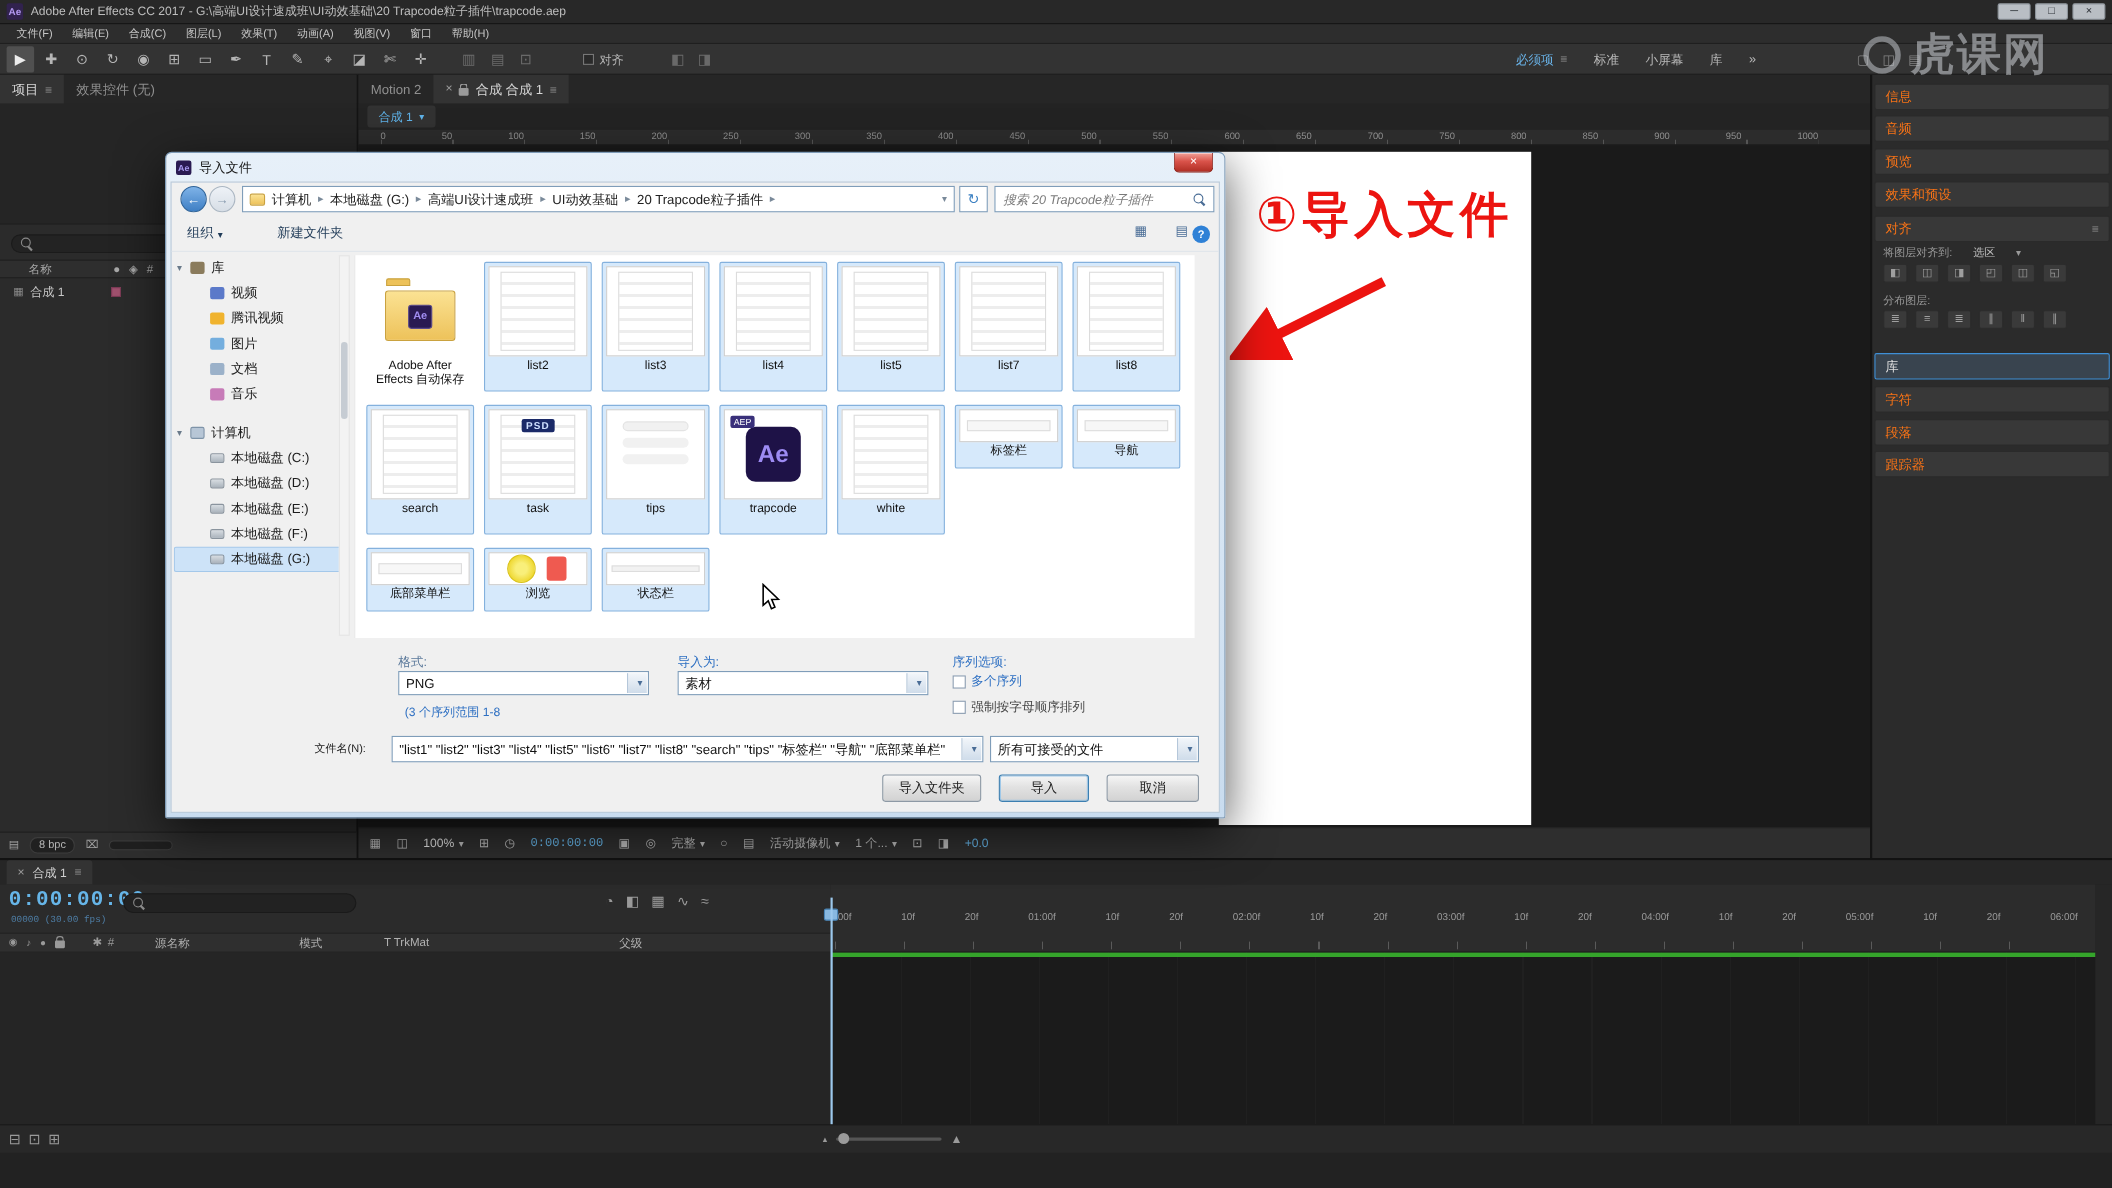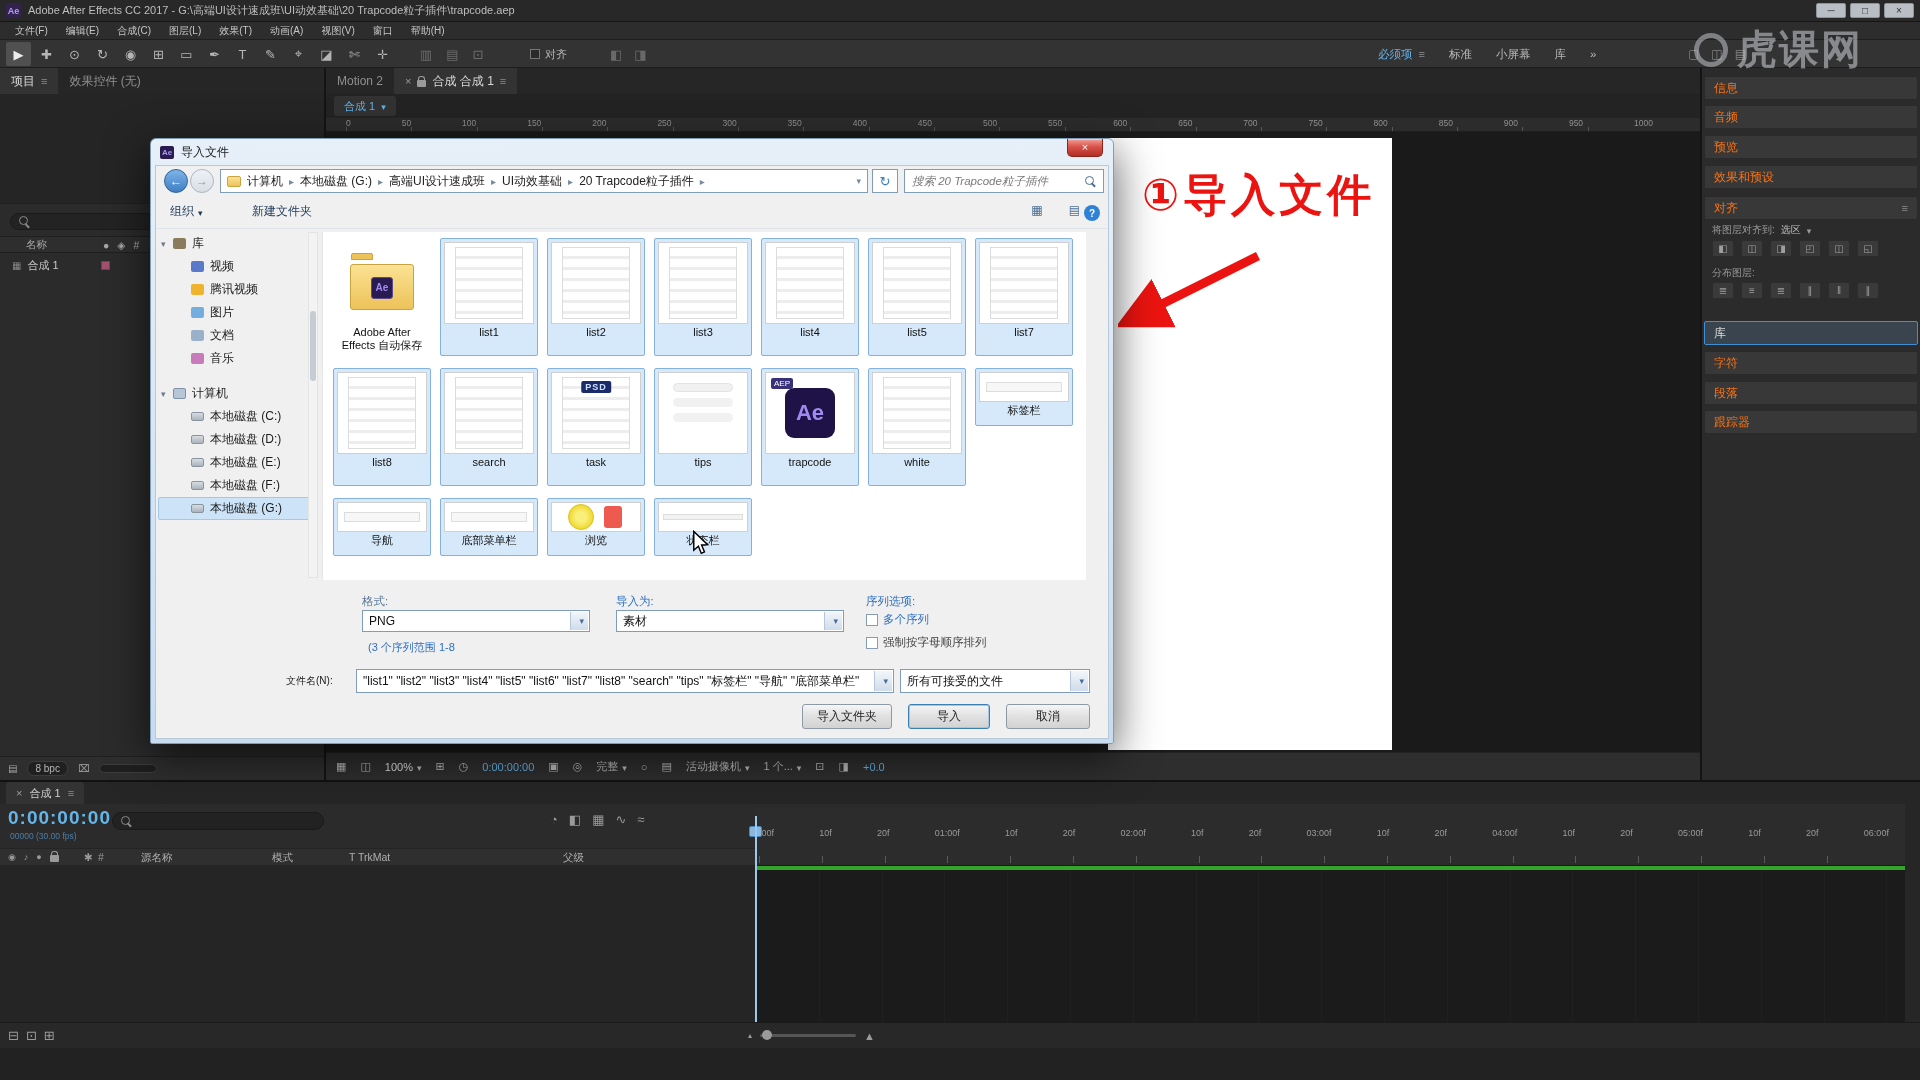--- a/index.html
+++ b/index.html
@@ -60,26 +60,26 @@
 .vtab{margin-left:8px;height:20px;background:#323232;color:#5fb2e8;font-size:11px;display:flex;align-items:center;gap:6px;padding:0 10px;border-radius:3px}
 .caret::after{content:"▾";font-size:9px}
 .cruler{position:relative;height:14px;background:#2c2c2c;border-bottom:1px solid #1e1e1e}
 .rlabels{position:absolute;left:20px;top:0;width:1307px;display:flex;justify-content:space-between;font-size:8.5px;color:#8f8f8f}
 .rticks{position:absolute;left:20px;bottom:0;width:1307px;height:4px;background:repeating-linear-gradient(to right,#555 0 1px,transparent 1px 65.35px)}
 .ccontent{position:relative;height:620px;background:#1a1a1a;overflow:hidden}
 .compwhite{position:absolute;left:782px;top:6px;width:284px;height:612px;background:#fff}
 .cfooter{position:absolute;left:0;bottom:0;width:100%;height:28px;background:#2e2e2e;border-top:1px solid #222;display:flex;align-items:center;gap:14px;padding:0 10px;font-size:11px;color:#b8b8b8;white-space:nowrap;overflow:hidden}
 .cfi{display:flex;align-items:center;gap:4px}
 .blue{color:#66b5e8}
-.mono{font-family:Liberation Sans, sans-serif}
+.mono{font-family:Liberation Mono, monospace}
 
 
 .rbar{position:absolute;left:2px;right:2px;height:24px;background:#383838;border:1px solid #2a2a2a;color:#f97316;font-size:12px;display:flex;align-items:center;padding:0 9px;border-radius:2px}
 .rbar.selected{border-color:#3f8fd6;background:#39444f;color:#dcdcdc}
-.rsub{position:absolute;left:10px;font-size:10px;color:#9a9a9a;display:flex;align-items:center;gap:6px}
+.rsub{position:absolute;left:10px;font-size:10px;color:#9a9a9a;display:flex;align-items:center;gap:19px}
 .aicons{position:absolute;left:10px;display:flex;gap:7px}
 .aicon{width:22px;height:17px;background:#3a3a3a;border:1px solid #2c2c2c;color:#9f9f9f;font-size:10px;display:flex;align-items:center;justify-content:center;border-radius:2px}
 
 
 .timeline{position:absolute;left:0;top:780px;width:1920px;height:300px;background:#222;border-top:2px solid #121212}
 .ttabs{position:absolute;left:0;top:0;width:100%;height:22px;background:#262626}
 .ttab{position:absolute;left:6px;top:0;height:22px;background:#333;display:flex;align-items:center;gap:7px;padding:0 10px;border-radius:3px 3px 0 0;font-size:11px;color:#d0d0d0}
 .tcontrols{position:absolute;left:0;top:22px;width:755px;height:44px;background:#2b2b2b}
 .bigtime{position:absolute;left:8px;top:3px;font-size:19px;font-weight:bold;color:#66b5e8;letter-spacing:1px}
 .frameinfo{position:absolute;left:10px;top:27px;font-size:8.5px;color:#4e7ea6}
@@ -617,26 +617,20 @@
       <div class="tscroll"></div>
       <div class="files">
 
           <div class="fitem t-folder plain tall">
             <div class="thumb">
               <div class="thumb-in"></div>
             </div>
             <div class="flabel">Adobe After Effects 自动保存</div>
           </div>
 
-          <div class="fitem t-mock selected tall">
-            <div class="thumb">
-              <div class="thumb-in"></div>
-            </div>
-            <div class="flabel">list1</div>
-          </div>
 
           <div class="fitem t-mock selected tall">
             <div class="thumb">
               <div class="thumb-in"></div>
             </div>
             <div class="flabel">list2</div>
           </div>
 
           <div class="fitem t-mock selected tall">
             <div class="thumb">

